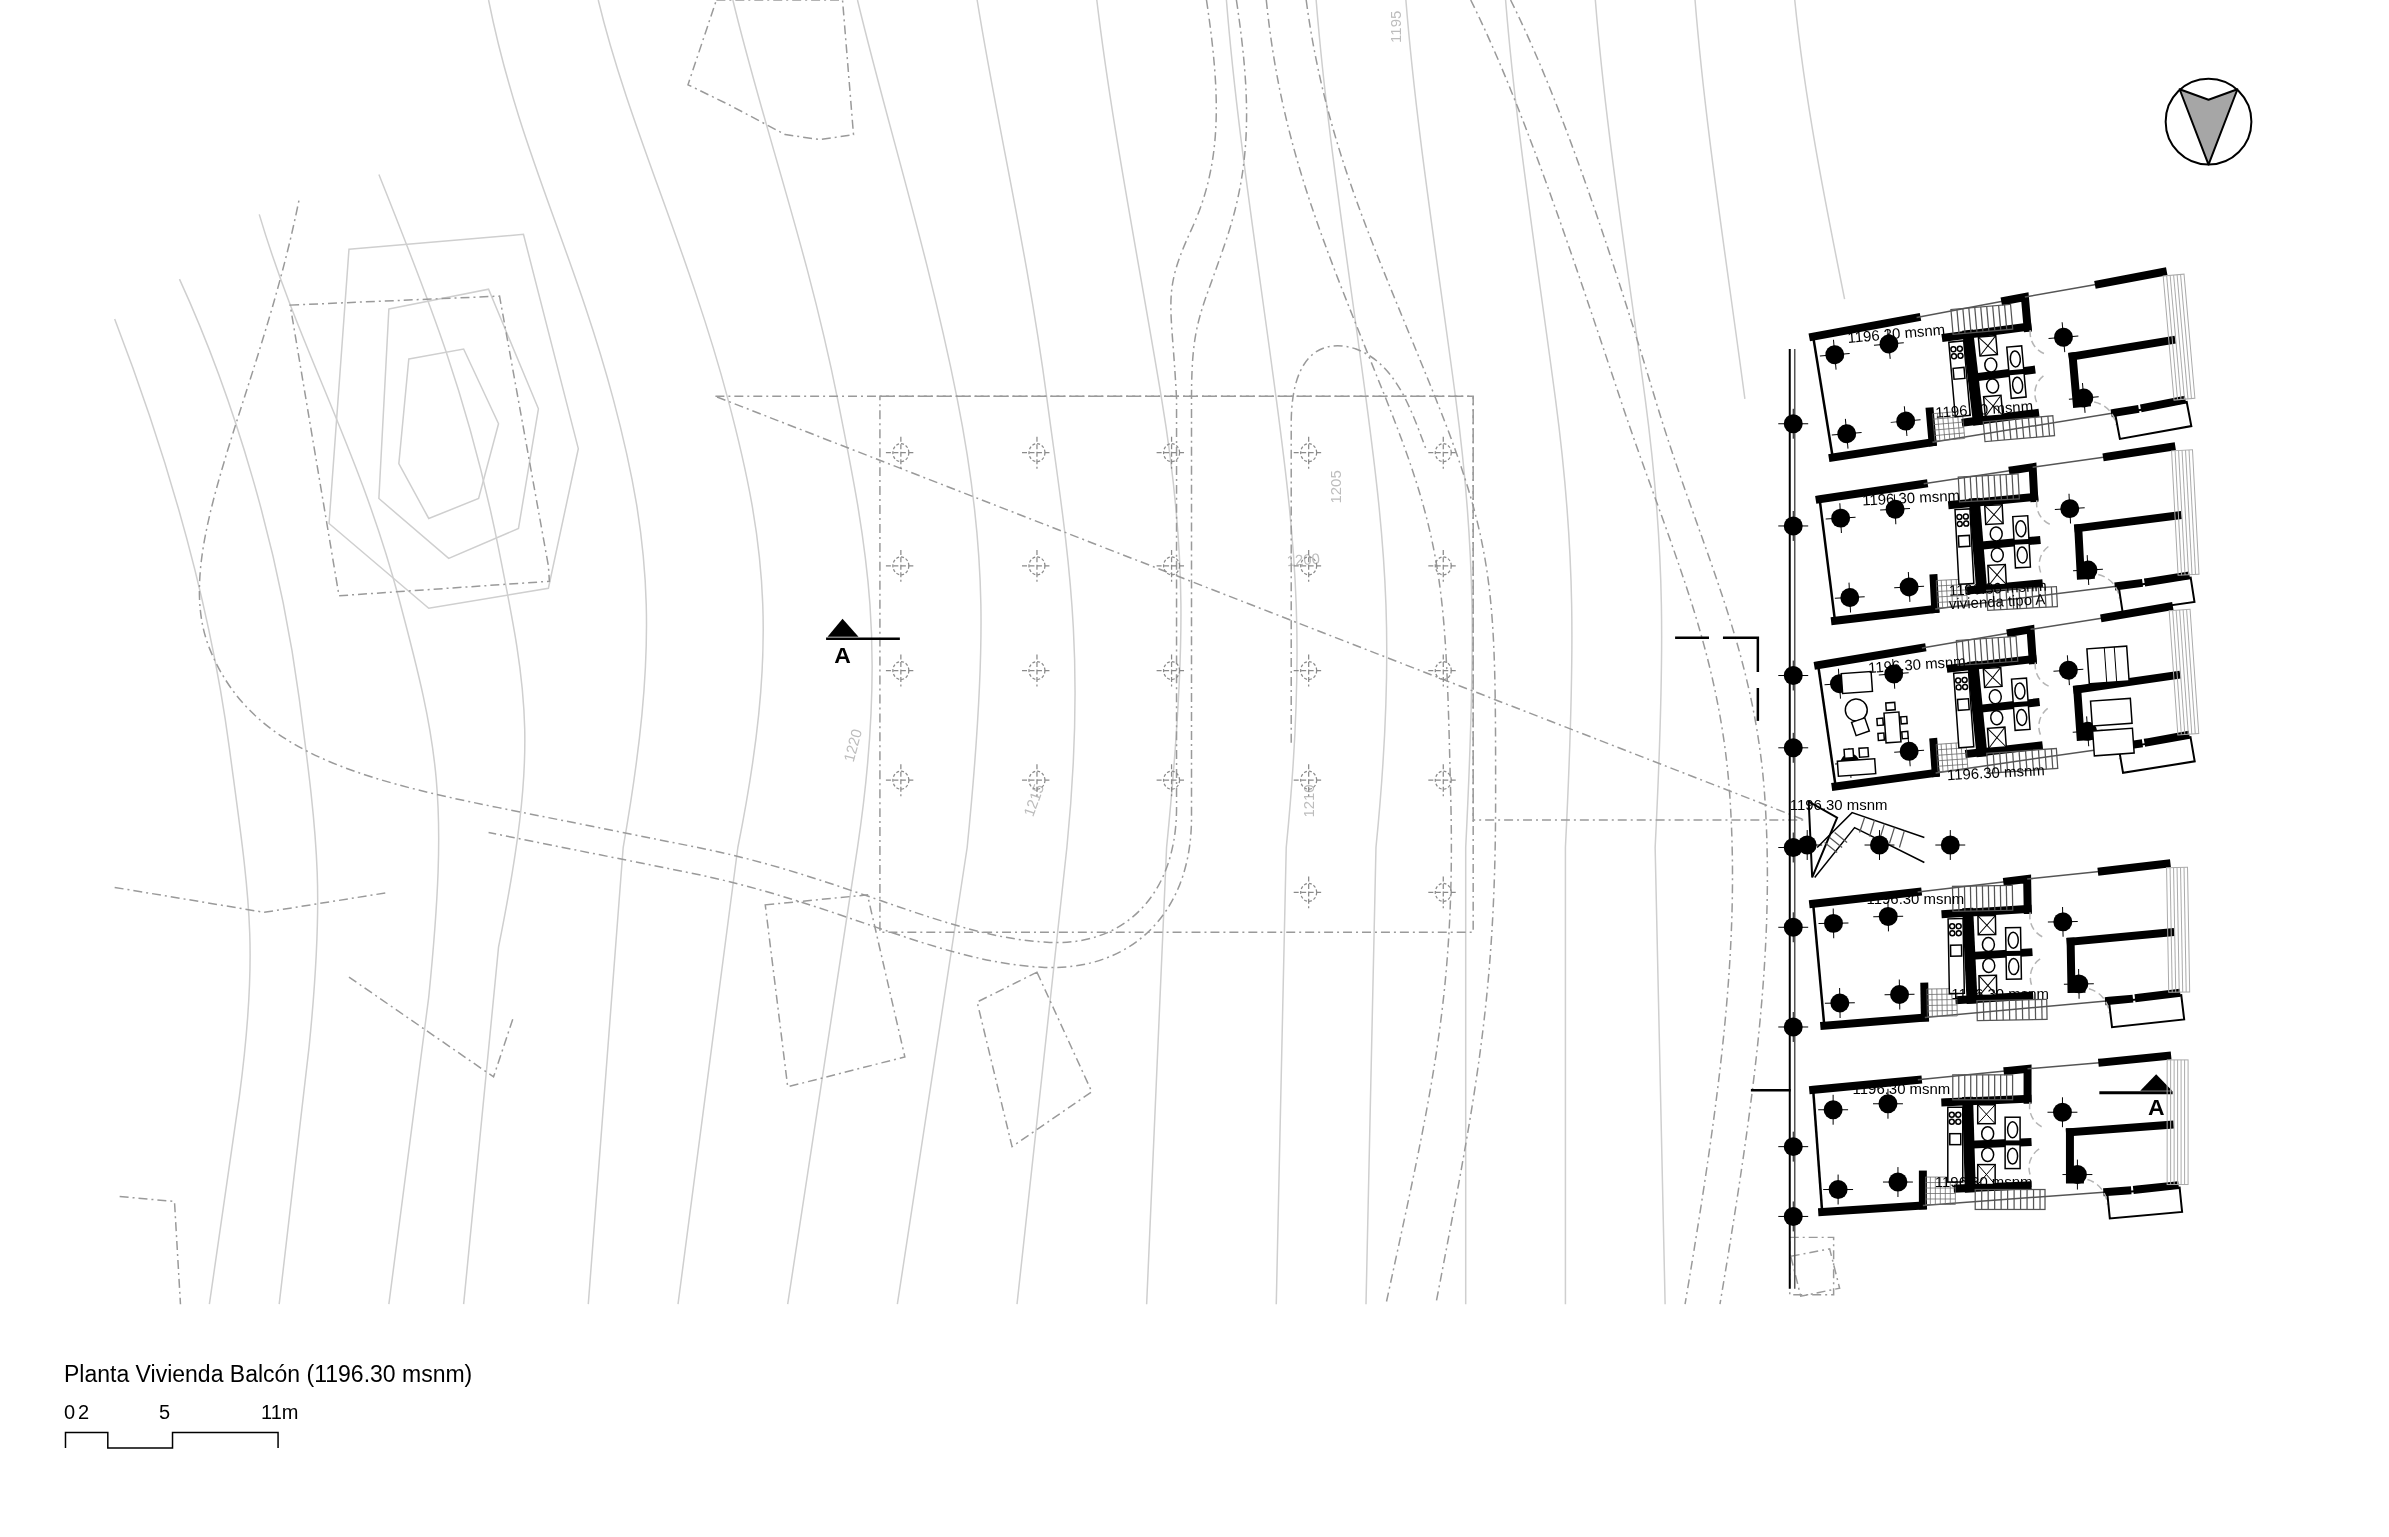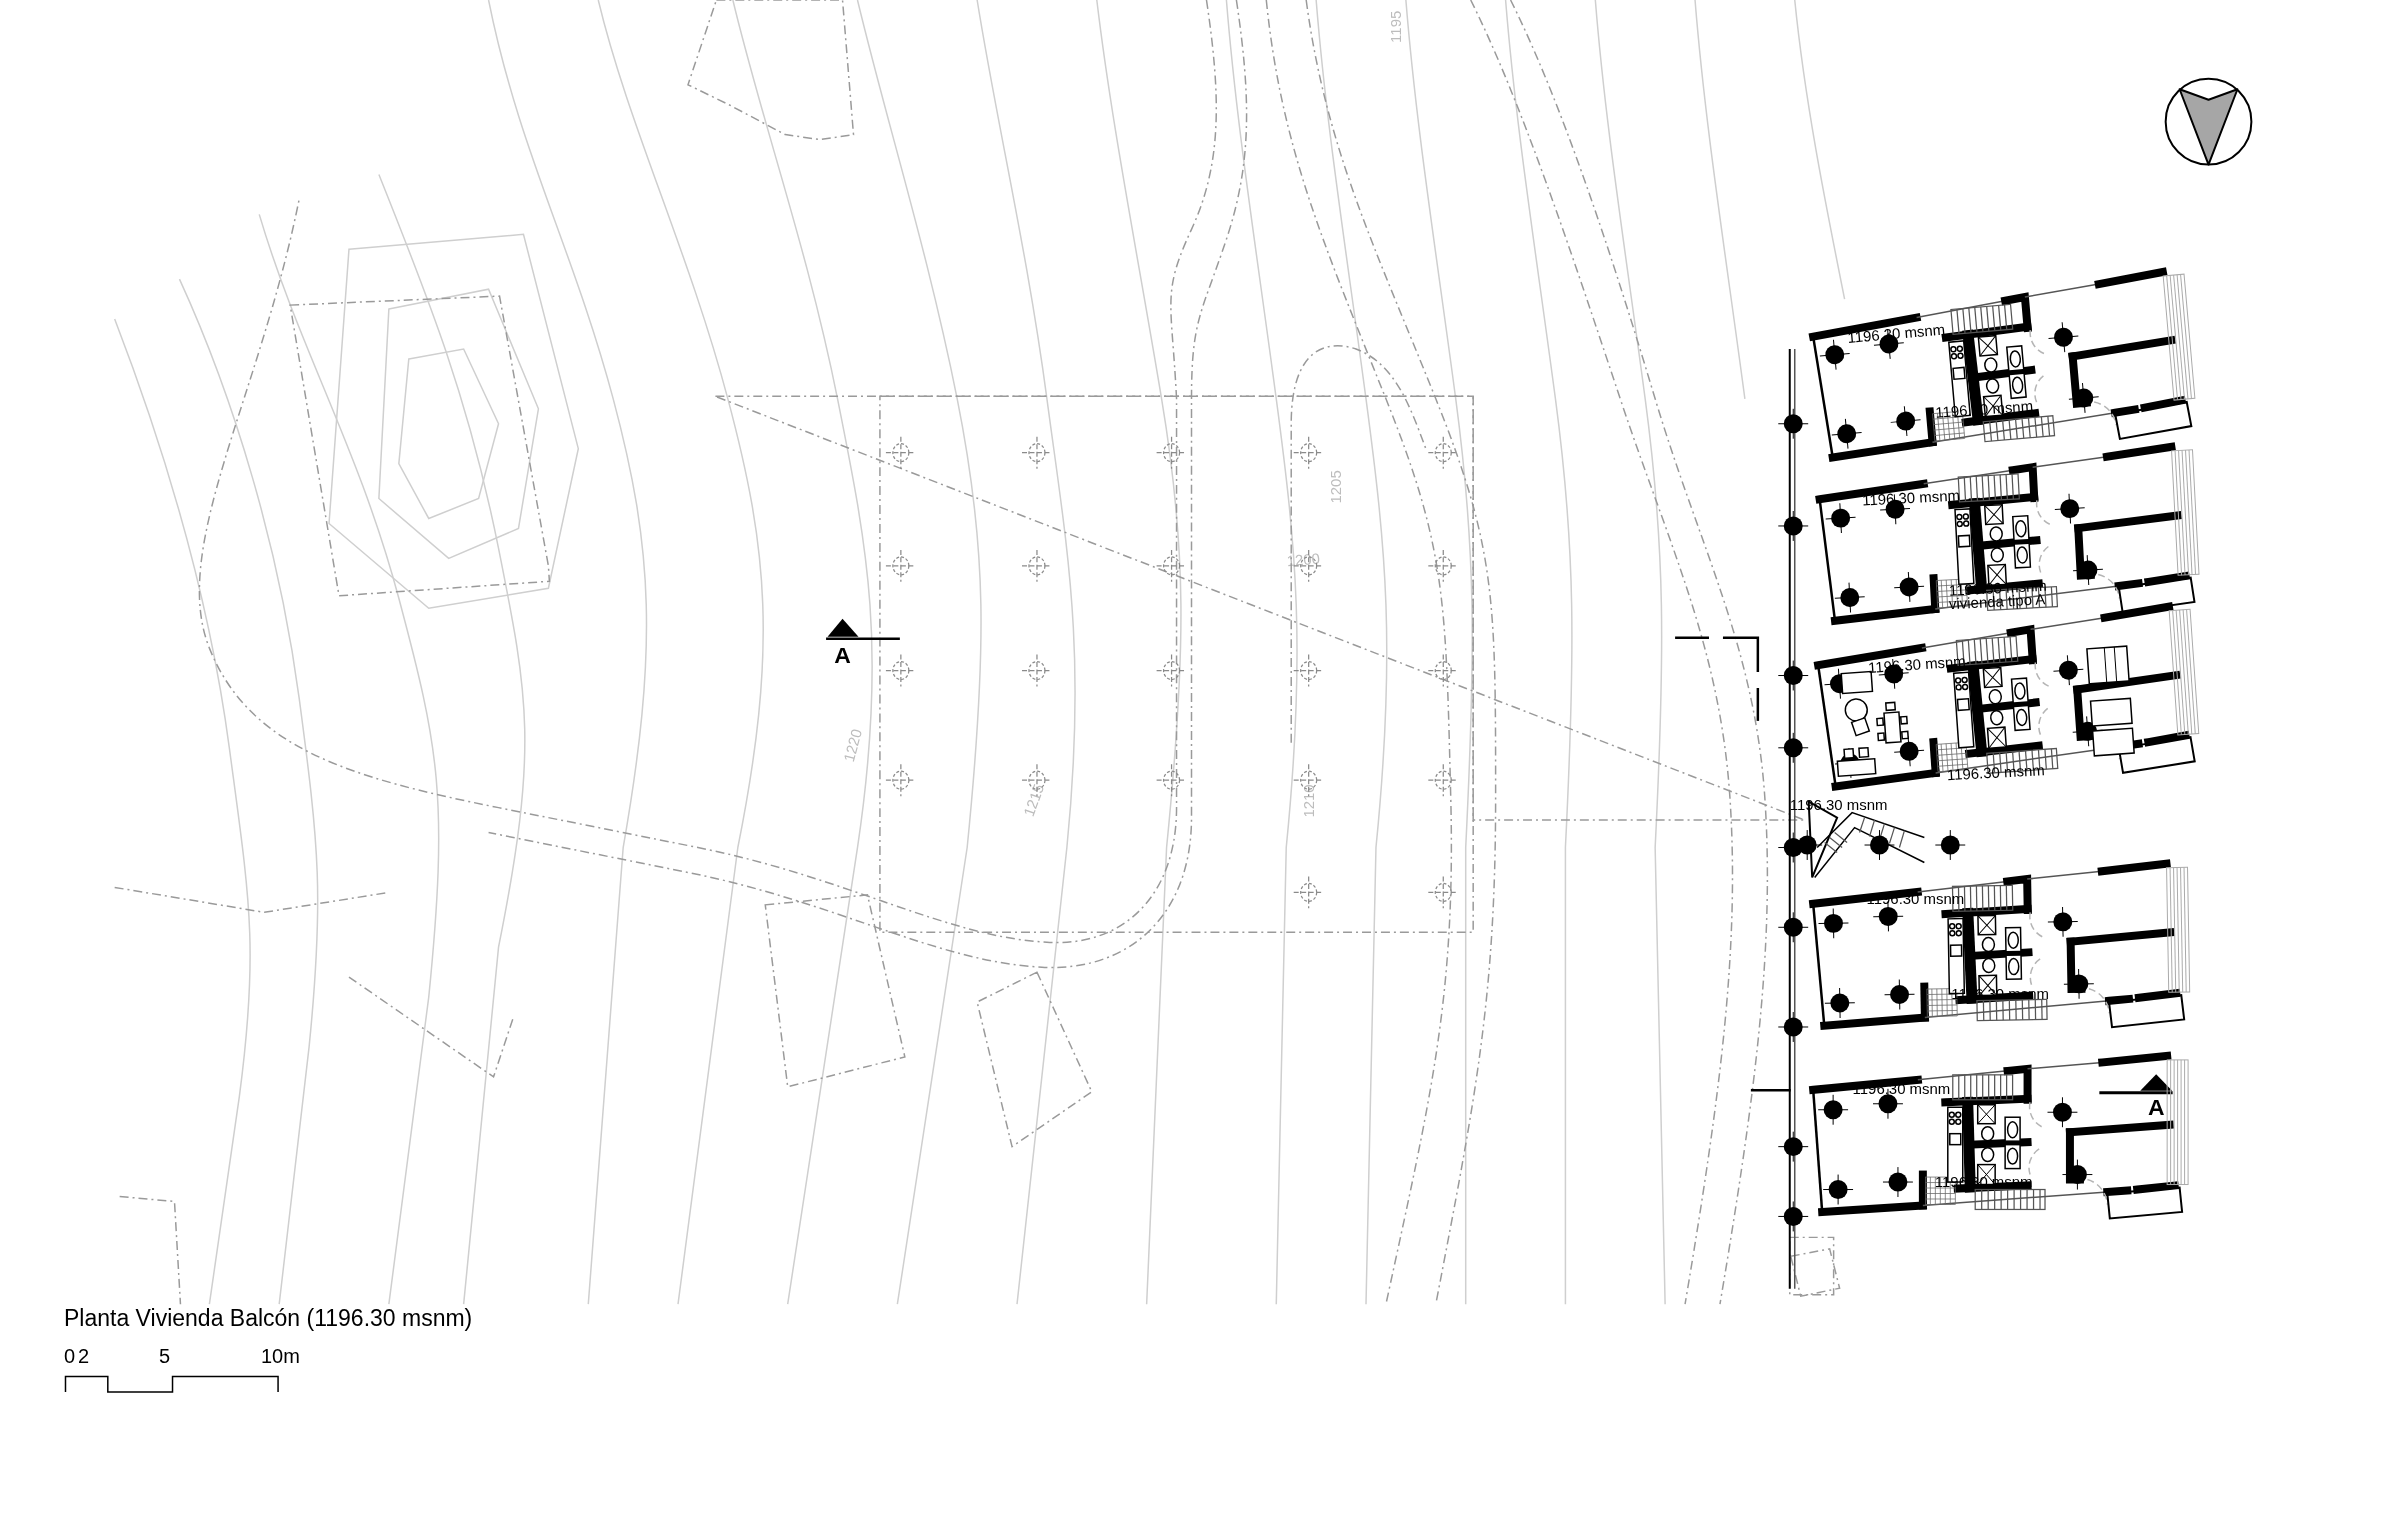--- a/index.html
+++ b/index.html
@@ -18,21 +18,21 @@
   .col { fill: #000; }
   .col-cross { stroke: #000; stroke-width: 2; }
   .grid-circle { fill: none; stroke: #8a8a8a; stroke-width: 2.5; stroke-dasharray: 6 4; }
   .grid-cross { stroke: #8a8a8a; stroke-width: 2.5; stroke-dasharray: 10 5; }
   .tile { fill: none; stroke: #666; stroke-width: 1.5; }
   .deck { fill: none; stroke: #aaa; stroke-width: 2; }
   .contour-label { font-size: 30px; fill: #bdbdbd; font-family: "Liberation Sans", sans-serif; }
   .level-label { font-size: 30px; fill: #000; font-family: "Liberation Sans", sans-serif; }
   .section-letter { font-size: 46px; font-weight: bold; fill: #000; font-family: "Liberation Sans", sans-serif; }
 
-  #title-block { position: absolute; left: 64px; top: 1304px; }
+  #title-block { position: absolute; left: 64px; top: 1360px; }
   #plan-title { font-size: 23px; line-height: 28px; white-space: nowrap; }
   #scale-bar { position: relative; margin-top: 13px; width: 219px; height: 55px; }
   .scale-label { position: absolute; top: 0; font-size: 20px; line-height: 22px; }
   #scale-svg { position: absolute; left: 0; top: 28px; }
 </style>
 </head>
 <body>
 
 <svg id="plan" viewBox="0 0 4792 3083" xmlns="http://www.w3.org/2000/svg">
   <defs>
@@ -336,19 +336,19 @@
     <polygon points="-58,-65 0,-44 58,-65 0,86" fill="#a6a6a6" stroke="#000" stroke-width="4" stroke-linejoin="round"></polygon>
   </g>
 </svg>
 
 <div id="title-block">
   <div id="plan-title">Planta Vivienda Balcón (1196.30 msnm)</div>
   <div id="scale-bar">
     <span class="scale-label" style="left:0px">0</span>
     <span class="scale-label" style="left:14px">2</span>
     <span class="scale-label" style="left:95px">5</span>
-    <span class="scale-label" style="left:197px">10m</span>
+    <span class="scale-label" style="left:197px">11m</span>
     <svg id="scale-svg" width="229" height="25" viewBox="0 0 460 50">
       <polyline points="3,38 3,7 88,7 88,38 218,38 218,7 430,7 430,38" fill="none" stroke="#000" stroke-width="3"></polyline>
     </svg>
   </div>
 </div>
 
 
 </body></html>

